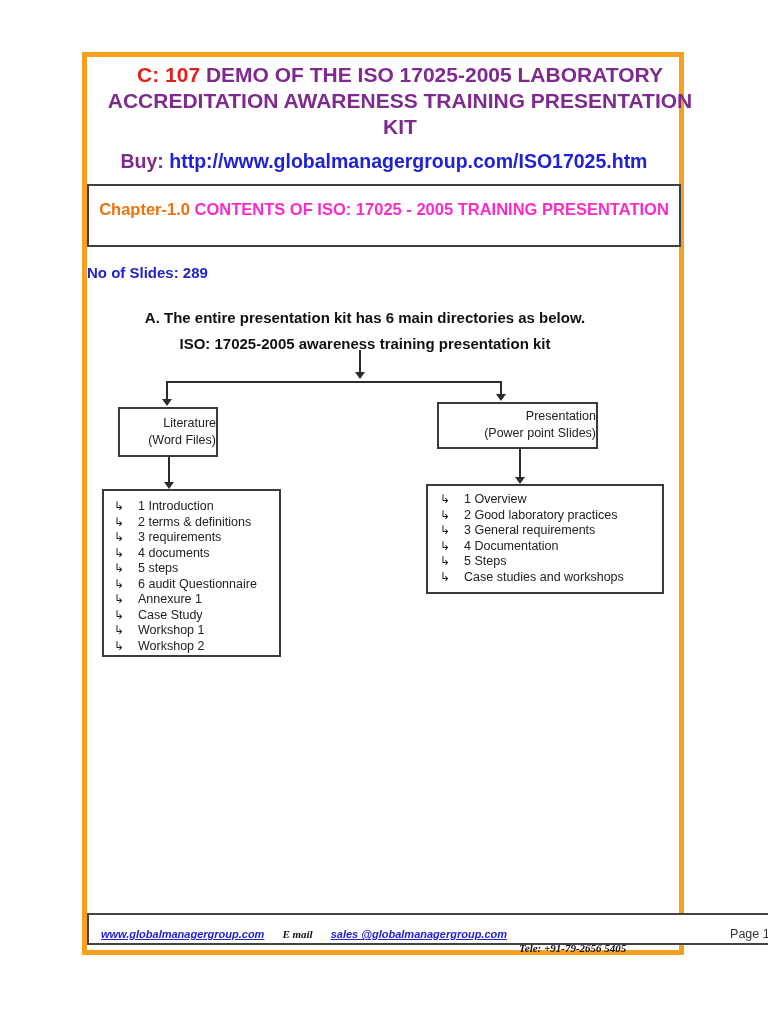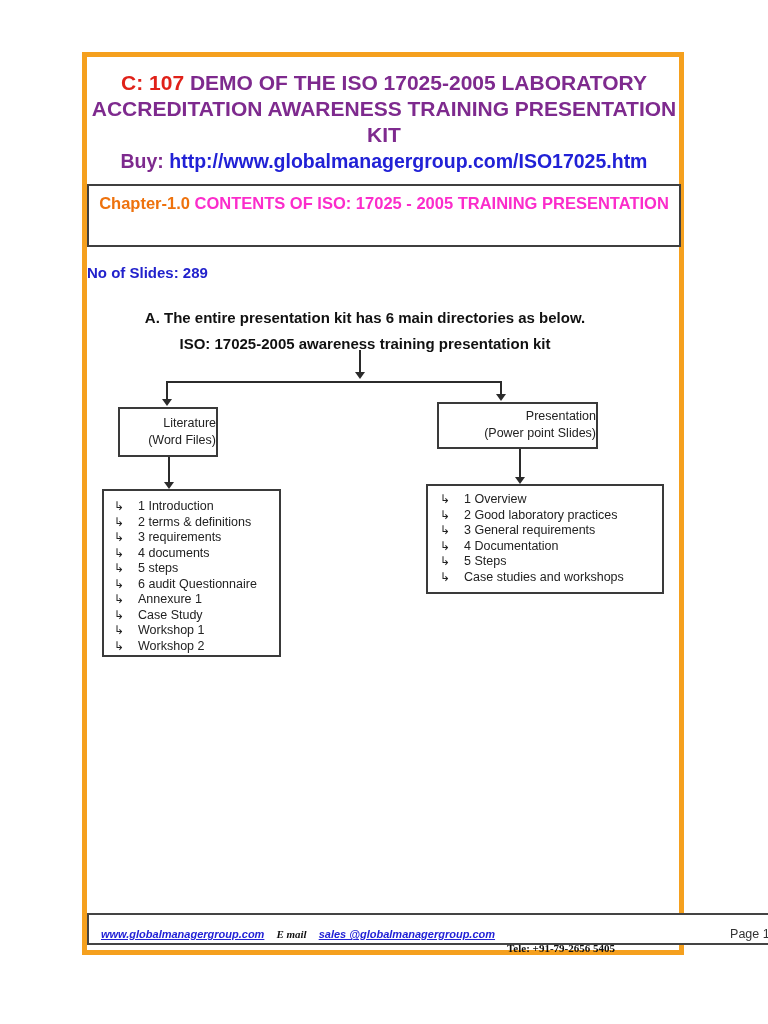--- a/index.html
+++ b/index.html
@@ -3,31 +3,31 @@
 <meta charset="utf-8">
 <style>
   html,body{margin:0;padding:0;background:#ffffff;}
   .page{position:relative;width:768px;height:1024px;background:#fff;overflow:hidden;
         font-family:"Liberation Sans",sans-serif;color:#1a1a1a;}
   .abs{position:absolute;}
 
   .frame{left:82px;top:52px;width:602px;height:903px;box-sizing:border-box;
          border:5px solid var(--frame-orange,#F5A01E);background:#fff;}
 
-  .doc-title{left:90px;top:62px;width:588px;text-align:center;font-size:21px;font-weight:bold;
-             line-height:26px;color:var(--title-purple,#7E2A8E);letter-spacing:0px;margin-top:8px;}
+  .doc-title{left:106px;top:62px;width:588px;text-align:center;font-size:21px;font-weight:bold;
+             line-height:26px;color:var(--title-purple,#7E2A8E);letter-spacing:0px;}
   .doc-title .red{color:var(--title-red,#E02119);}
 
   .buy-line{left:90px;top:150px;width:588px;text-align:center;font-size:19.5px;font-weight:bold;
             color:var(--title-purple,#7E2A8E);}
   .buy-line a{color:var(--link-blue,#2121D6);text-decoration:none;cursor:pointer;}
 
   .chapter-box{left:87px;top:184px;width:594px;height:63px;box-sizing:border-box;
                border:2px solid #3f3f3f;background:#fff;text-align:center;
-               font-size:16.5px;font-weight:bold;line-height:23px;padding-top:6px;}
+               font-size:16.5px;font-weight:bold;line-height:23px;padding-top:12px;}
   .chapter-box .ch-label{color:var(--chapter-orange,#EE720D);}
   .chapter-box .ch-title{color:var(--chapter-magenta,#FB2CCB);}
 
   .slides-count{left:87px;top:264px;width:593px;text-align:left;font-size:15px;
                 font-weight:bold;color:var(--slides-blue,#2222CC);}
 
   .section-heading{left:87px;top:305px;width:556px;text-align:center;font-size:15px;
                    font-weight:bold;line-height:26px;color:#111;}
 
   .v-line{width:2px;background:var(--line-black,#2B2B2B);}
@@ -45,22 +45,22 @@
   .right-list{left:426px;top:484px;width:238px;height:110px;padding:6px 4px 0 12px;}
   .li-row{display:flex;align-items:baseline;line-height:15.5px;white-space:nowrap;}
   .li-row .bullet{width:24px;flex:0 0 24px;font-size:12px;color:#222;}
 
   .footer-box{left:87px;top:913px;width:717px;height:32px;box-sizing:border-box;
               border:2px solid #444;background:#fff;display:flex;align-items:center;
               padding:10px 8px 0 12px;font-size:11px;white-space:nowrap;}
   .footer-box .flink{color:var(--link-blue,#2121D6);font-weight:bold;font-style:italic;
                      text-decoration:underline;cursor:pointer;}
   .footer-box .flabel{font-family:"Liberation Serif",serif;font-weight:bold;font-style:italic;
-                      color:#111;margin:0 12px;}
-  .footer-box .ftele{font-family:"Liberation Serif",serif;font-weight:bold;
+                      color:#111;margin:0 18px;}
+  .footer-box .ftele{font-family:"Liberation Serif",serif;font-weight:bold;font-style:italic;
                      color:#111;margin-left:12px;margin-top:28px;}
   .footer-box .spacer{flex:1 1 0;min-width:4px;}
   .footer-box .fpage{font-size:12.5px;color:#333;font-weight:normal;}
 </style>
 </head>
 <body>
 
 <div class="page">
 
   <div class="abs frame"></div>

